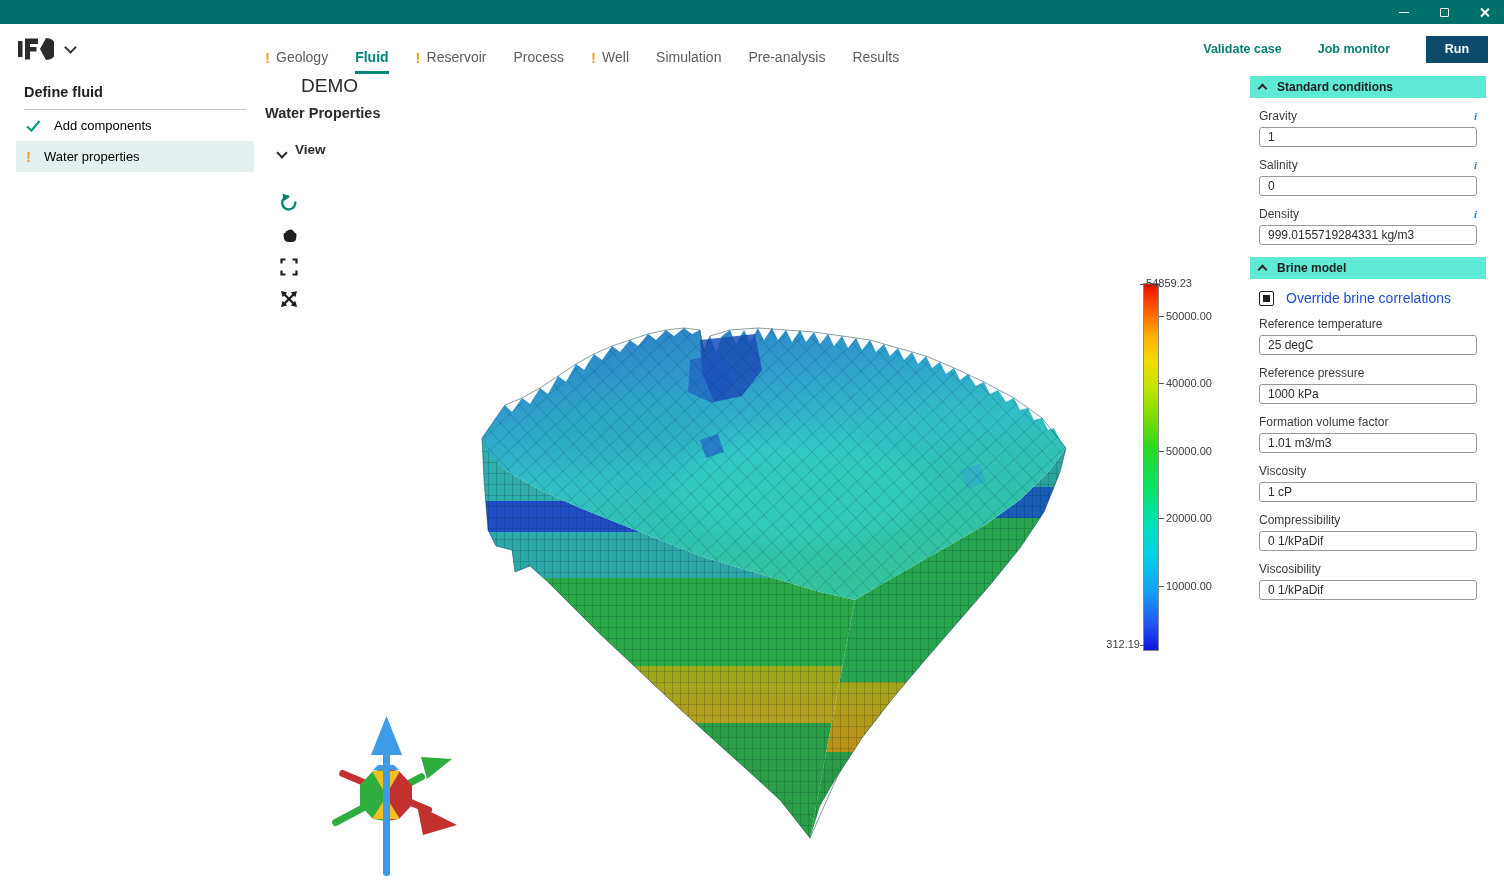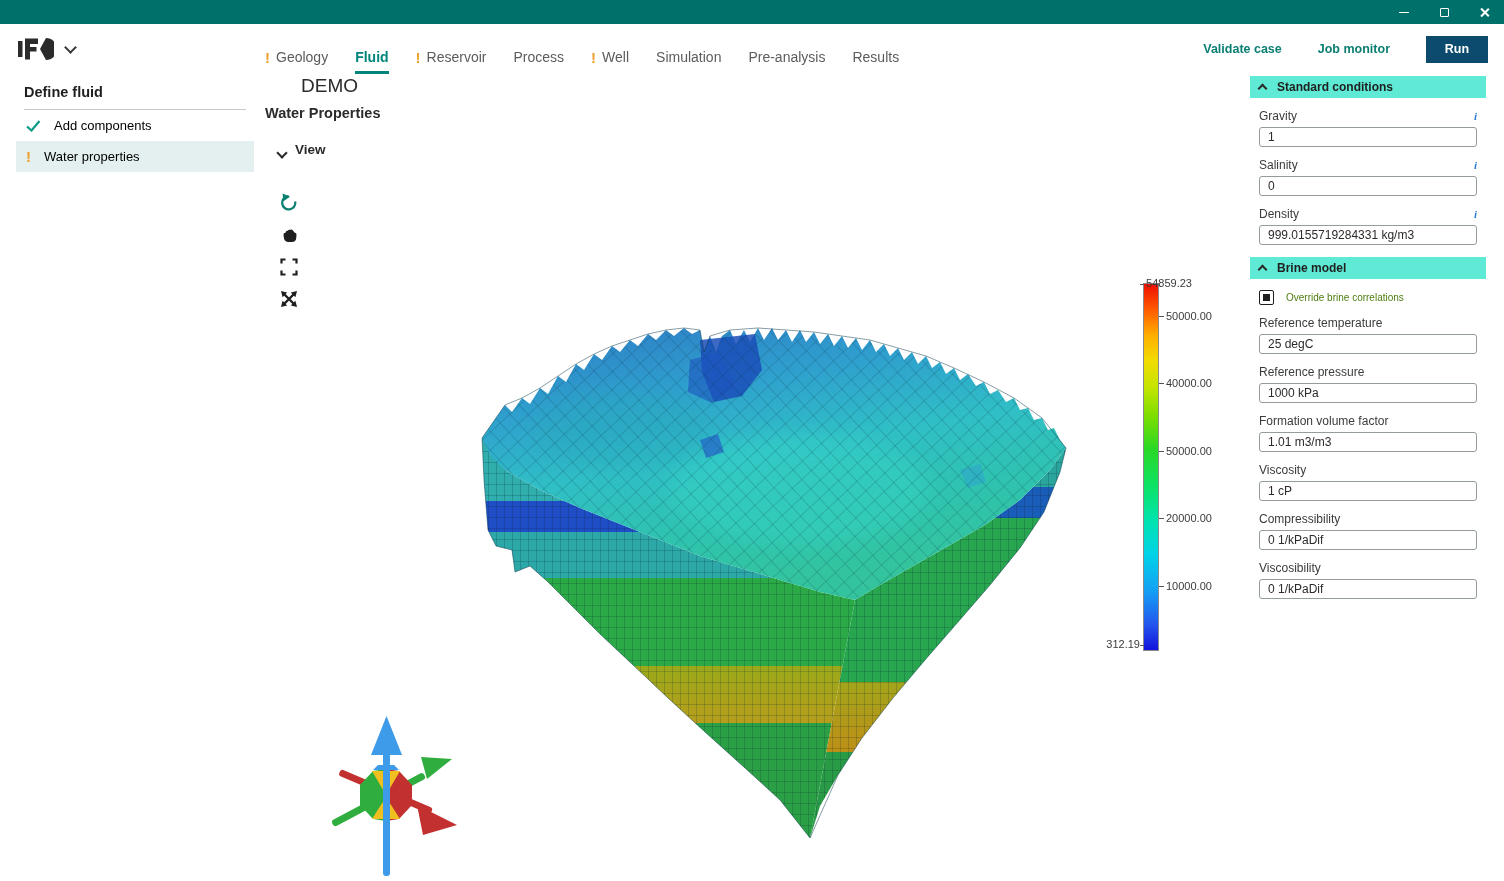--- a/index.html
+++ b/index.html
@@ -65,21 +65,21 @@
   .rightpanel { position:absolute; left:1250px; top:74px; width:246px; height:807px; background:#fff; }
   .section-header { width:236px; height:22px; background:#5eead4; display:flex; align-items:center; gap:11px; padding-left:9px; font-size:12px; font-weight:bold; color:#1f1f1f; cursor:default; }
   .chev-up { width:7px; height:7px; border-left:2px solid #2b2b2b; border-top:2px solid #2b2b2b; transform:rotate(45deg); margin-top:3px; display:inline-block; }
   .field { margin:0 0 0 9px; width:218px; }
   .field-label-row { display:flex; align-items:center; justify-content:space-between; margin-top:11px; margin-bottom:4px; }
   .field-label { font-size:12px; color:#3b3b3b; }
   .info-icon { color:#2b7bd4; font-size:11px; font-weight:bold; font-family:"Liberation Serif", serif; font-style:italic; cursor:default; }
   .info-icon::before { content:"i"; }
   .field input { width:218px; height:20px; border:1px solid #949c9c; border-radius:3px; font-size:12px; color:#2b2b2b; padding:0 8px; font-family:"Liberation Sans", sans-serif; }
   .gap-big { height:12px; }
-  .checkbox-row { display:flex; align-items:center; gap:12px; margin:11px 0 2px 9px; font-size:10px; color:#4d7c0f; cursor:default; }
+  .checkbox-row { display:flex; align-items:center; gap:12px; margin:11px 0 2px 9px; font-size:14px; color:#1d4ed8; cursor:default; }
   .checkbox { width:15px; height:15px; border:1.6px solid #1f1f1f; border-radius:2px; display:flex; align-items:center; justify-content:center; }
   .checkbox .inner { width:7px; height:7px; background:#1f1f1f; }
 
   .viewport-svg { position:absolute; left:455px; top:265px; }
   .gizmo-svg { position:absolute; left:325px; top:713px; }
 </style>
 </head>
 <body>
 
 <div class="app">

